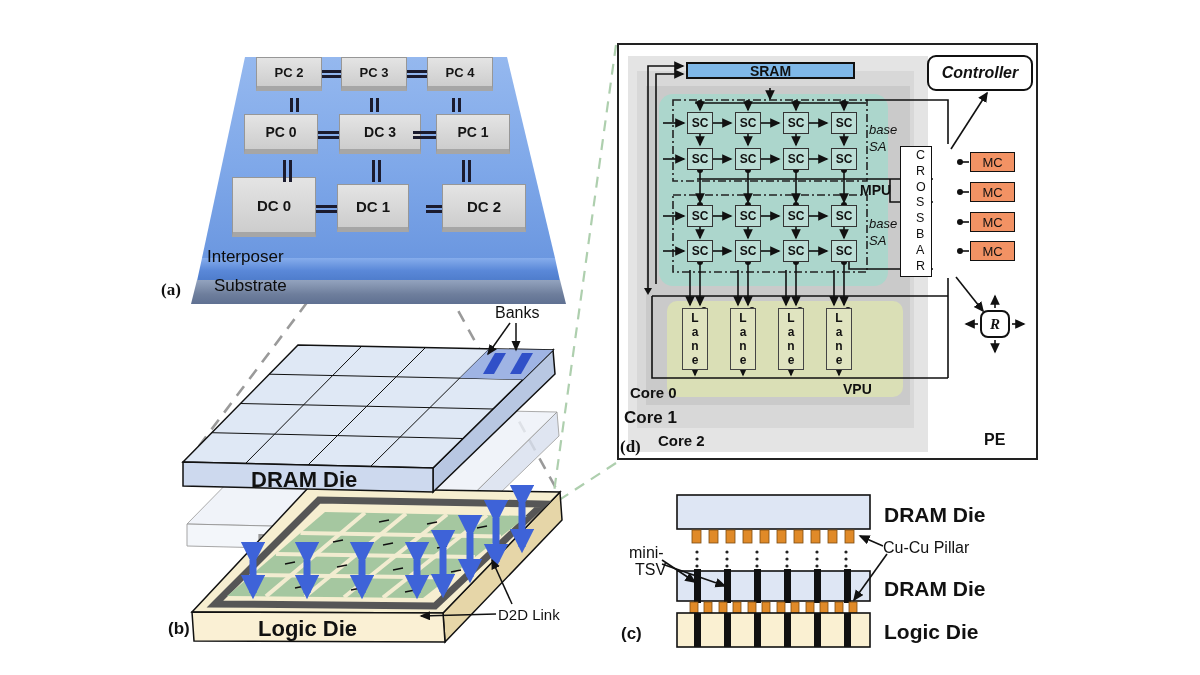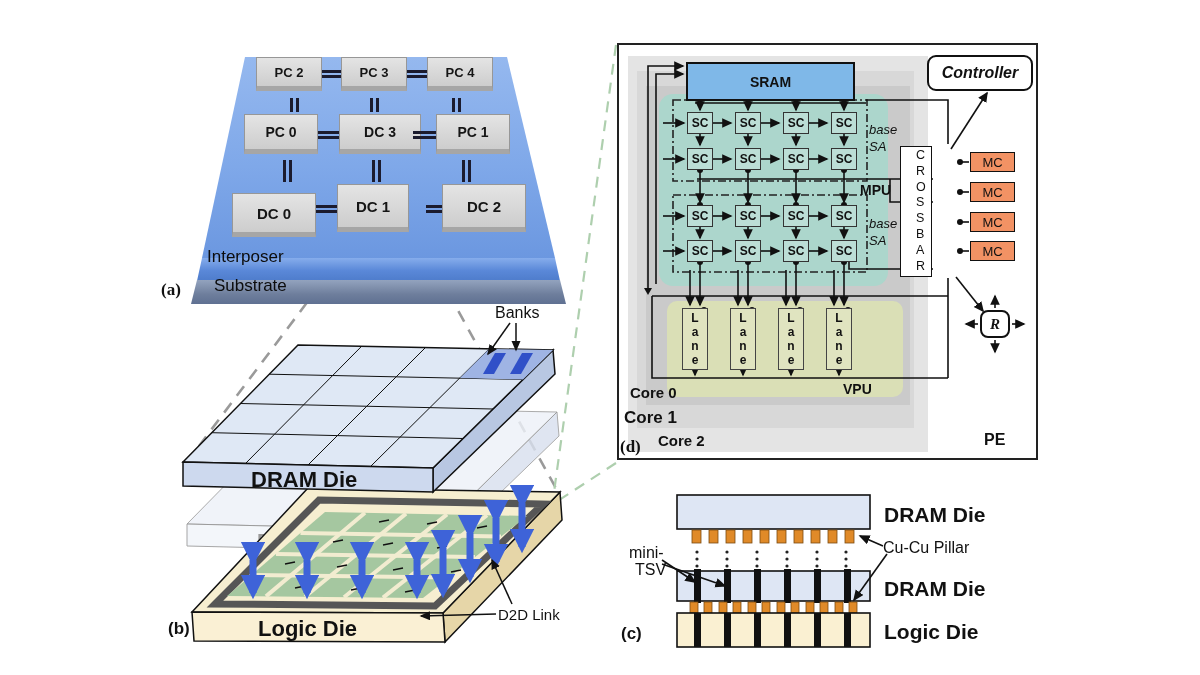--- a/index.html
+++ b/index.html
@@ -25,21 +25,21 @@
   .vlink{z-index:2;width:3px;background:#1b1b2e;box-shadow:6px 0 0 #1b1b2e;}
   .alabel{z-index:3;font-weight:normal;font-size:17px;color:#0c0c0c;}
   .tag{font-family:"Liberation Serif",serif;font-weight:bold;font-size:17px;z-index:6;}
   
   .pe-box{left:617px;top:43px;width:421px;height:417px;background:#fff;border:2px solid #222;z-index:1;}
   .core2{left:628px;top:56px;width:300px;height:396px;background:#E4E4E4;z-index:2;}
   .core1{left:637px;top:71px;width:277px;height:357px;background:#D8D8D8;z-index:2;}
   .core0{left:646px;top:86px;width:264px;height:319px;background:#CACACA;z-index:2;}
   .mpu-region{left:659px;top:94px;width:229px;height:192px;background:#ACD6CC;border-radius:14px;z-index:3;}
   .vpu-region{left:667px;top:301px;width:236px;height:96px;background:#DADFB6;border-radius:10px;z-index:3;}
-  .sram{left:686px;top:62px;width:169px;height:39px;background:#7FB8E8;border:2px solid #111;
+  .sram{left:686px;top:62px;width:169px;height:17px;background:#7FB8E8;border:2px solid #111;
     display:flex;align-items:center;justify-content:center;font-size:14px;font-weight:600;z-index:5;}
   .sc{width:26px;height:22px;background:#BCDED6;border:1.5px solid #333;display:flex;align-items:center;
     justify-content:center;font-size:12px;font-weight:bold;z-index:5;}
   .lane{width:26px;height:62px;background:#E0E4C0;border:1.5px solid #444;z-index:5;
     font-size:12px;font-weight:bold;line-height:14px;text-align:center;
     word-break:break-all;padding:2px 5.5px 0 5.5px;}
   .xbar{left:900px;top:146px;width:25px;height:131px;background:#fff;border:1.5px solid #111;z-index:5;
     font-size:12.5px;line-height:15.8px;text-align:center;word-break:break-all;padding:1px 15px;}
   .mc{left:970px;width:45px;height:20px;background:#F29264;border:1.5px solid #111;z-index:5;
     display:flex;align-items:center;justify-content:center;font-size:13px;}
@@ -69,21 +69,21 @@
 <div class="abs iposer-top"></div>
 <div class="abs iposer-front"></div>
 <div class="abs substrate"></div>
 
 <div class="abs chip" style="left:256px;top:57px;width:66px;height:34px;font-size:13px">PC 2</div>
 <div class="abs chip" style="left:341px;top:57px;width:66px;height:34px;font-size:13px">PC 3</div>
 <div class="abs chip" style="left:427px;top:57px;width:66px;height:34px;font-size:13px">PC 4</div>
 <div class="abs chip" style="left:244px;top:114px;width:74px;height:40px;font-size:14px">PC 0</div>
 <div class="abs chip" style="left:339px;top:114px;width:82px;height:40px;font-size:14px">DC 3</div>
 <div class="abs chip" style="left:436px;top:114px;width:74px;height:40px;font-size:14px">PC 1</div>
-<div class="abs chip" style="left:232px;top:193px;width:84px;height:44px;font-size:15px">DC 0</div>
+<div class="abs chip" style="left:232px;top:177px;width:84px;height:60px;font-size:15px">DC 0</div>
 <div class="abs chip" style="left:337px;top:184px;width:72px;height:48px;font-size:15px">DC 1</div>
 <div class="abs chip" style="left:442px;top:184px;width:84px;height:48px;font-size:15px">DC 2</div>
 
 <div class="abs hlink" style="left:322px;top:70px;width:19px"></div>
 <div class="abs hlink" style="left:407px;top:70px;width:20px"></div>
 <div class="abs hlink" style="left:318px;top:131px;width:21px"></div>
 <div class="abs hlink" style="left:413px;top:131px;width:23px"></div>
 <div class="abs hlink" style="left:316px;top:205px;width:21px"></div>
 <div class="abs hlink" style="left:426px;top:205px;width:16px"></div>
 <div class="abs vlink" style="left:290px;top:98px;height:14px"></div>

